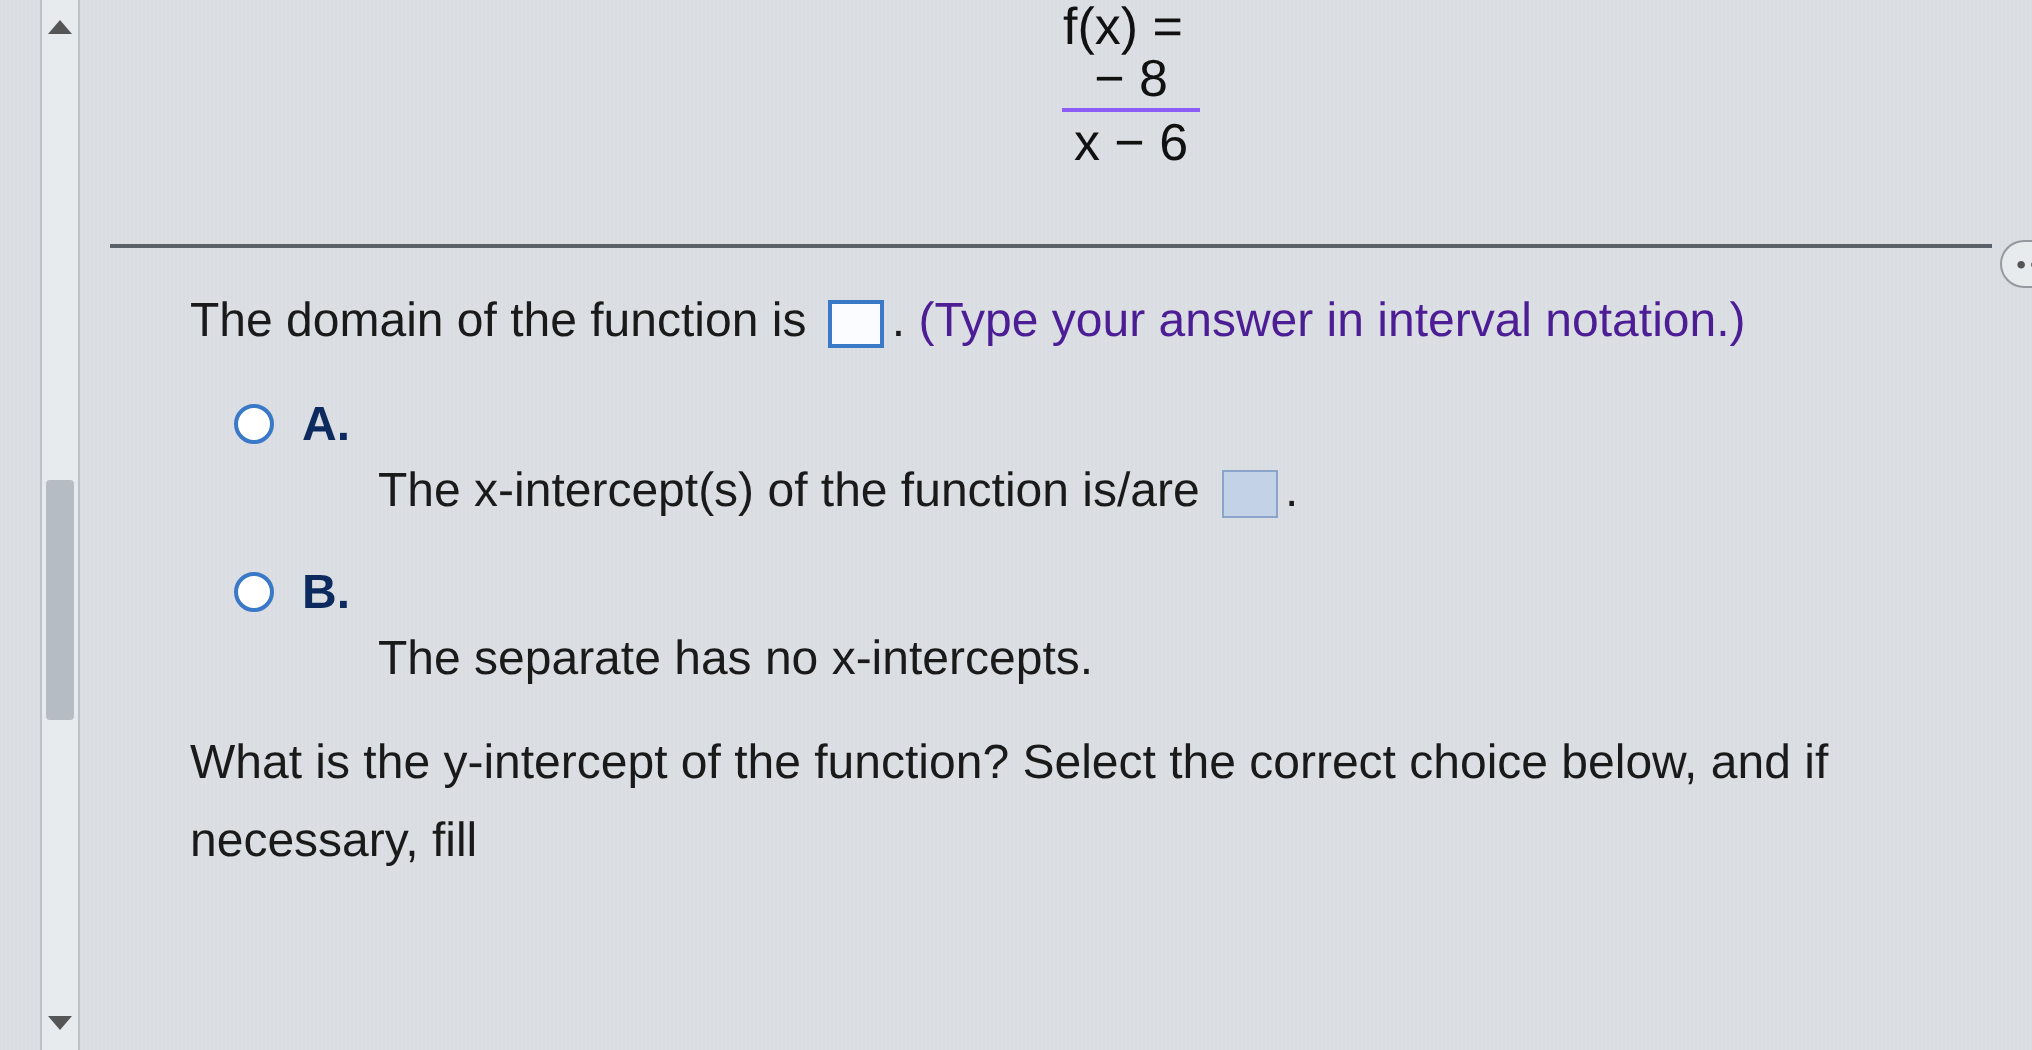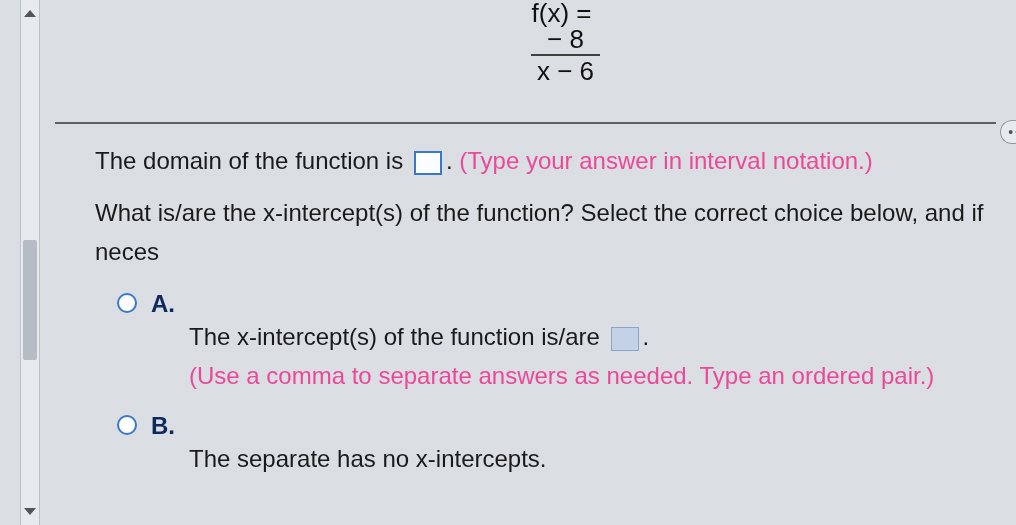--- a/index.html
+++ b/index.html
@@ -71,21 +71,21 @@
       flex-direction: column;
     }
     .fx { margin-right: 8px; }
     .fraction {
       display: inline-flex;
       flex-direction: column;
       align-items: center;
       vertical-align: middle;
     }
     .fraction .num { padding: 0 6px 2px 6px; }
-    .fraction .den { border-top: 2px solid #404040; padding: 2px 6px 0 6px; }
+    .fraction .den { border-top: 2px solid #8b5cf6; padding: 2px 6px 0 6px; }
     .hr {
       height: 2px;
       background: #5b6168;
       margin: 38px 0 18px -40px;
       position: relative;
     }
     .ellipsis-pill {
       position: absolute;
       right: -20px;
       top: 120px;
@@ -111,21 +111,21 @@
       height: 24px;
       border: 2px solid #3a78c8;
       background: #fafcff;
       vertical-align: middle;
       margin: 0 4px;
     }
     .answer-box.filled {
       background: #c3d2e6;
       border: 1px solid #8aa5c9;
     }
-    .hint { color: #ec4899; }
+    .hint { color: #4c1d95; }
     .choices { margin: 8px 0 14px 22px; }
     .choice-row { margin-bottom: 12px; display: flex; align-items: flex-start; }
     .radio {
       width: 20px; height: 20px;
       border: 2px solid #3a78c8;
       border-radius: 50%;
       flex-shrink: 0;
       margin-top: 8px;
       margin-right: 14px;
       background: #fff;
@@ -160,34 +160,33 @@
   <div class="hr"></div>
 
   <div class="question-block">
 
     <div class="q-line">
       <span>The d<span>o</span>main of the function is</span>
       <span class="answer-box"></span><span>.</span>
       <span class="hint">(Type your answer in interval notation.)</span>
     </div>
 
-    <div class="q-line">What is/are the x-intercept(s) of the function? Select the correct choice below, and if neces</div>
 
     <div class="choices">
       <div class="choice-row">
         <div class="radio"></div>
         <div class="option-letter">A.</div>
         <div class="option-body">
           <span>The x-intercept(s) of the function is/are</span>
           <span class="answer-box filled"></span><span>.</span><br>
-          <span class="hint">(Use a comma to separate answers as needed. Type an ordered pair.)</span>
         </div>
       </div>
       <div class="choice-row">
         <div class="radio"></div>
         <div class="option-letter">B.</div>
         <div class="option-body">The separate has no x-intercepts.</div>
       </div>
     </div>
 
+    <div class="q-line">What is the y-intercept of the function? Select the correct choice below, and if necessary, fill</div>
 
   </div>
 </div>
 
 </body></html>

